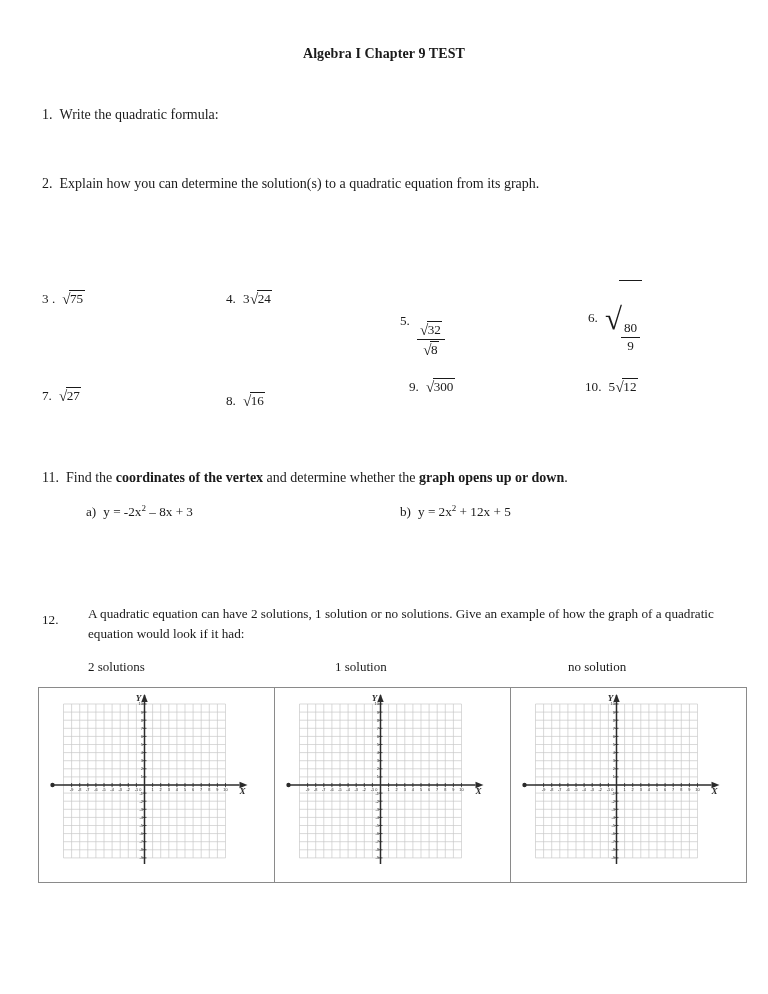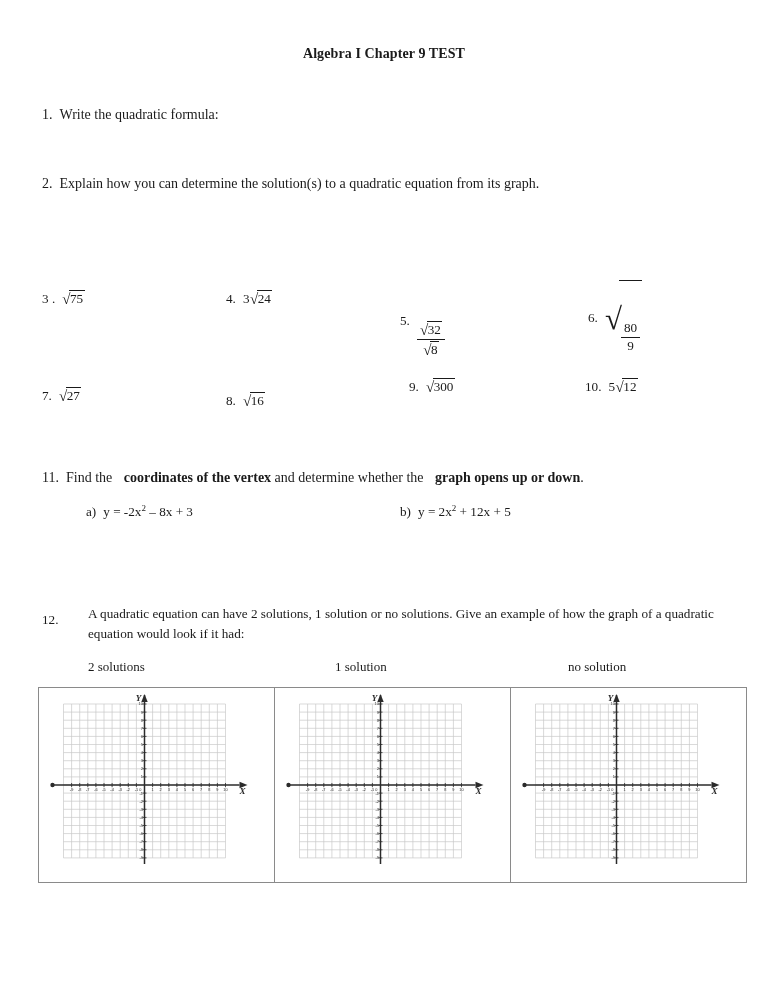--- a/index.html
+++ b/index.html
@@ -33,21 +33,21 @@
     letter-spacing: 0.1px;
   }
 
   
   .qtext {
     position: absolute;
     font-size: 14px;
     line-height: 1.45;
     white-space: nowrap;
   }
-  .bold { font-weight: bold; margin-left: 8px; }
+  .bold { font-weight: bold; }
 
   
   .q12-num {
     position: absolute;
     left: 42px;
     top: 612px;
     font-size: 13.2px;
   }
   .q12-body {
     position: absolute;

